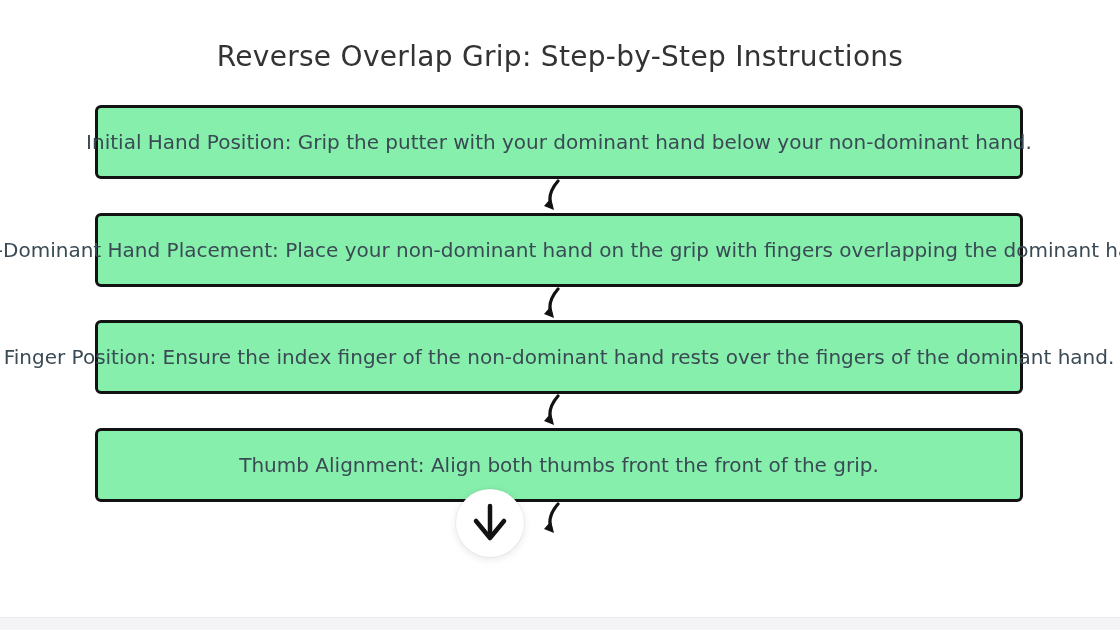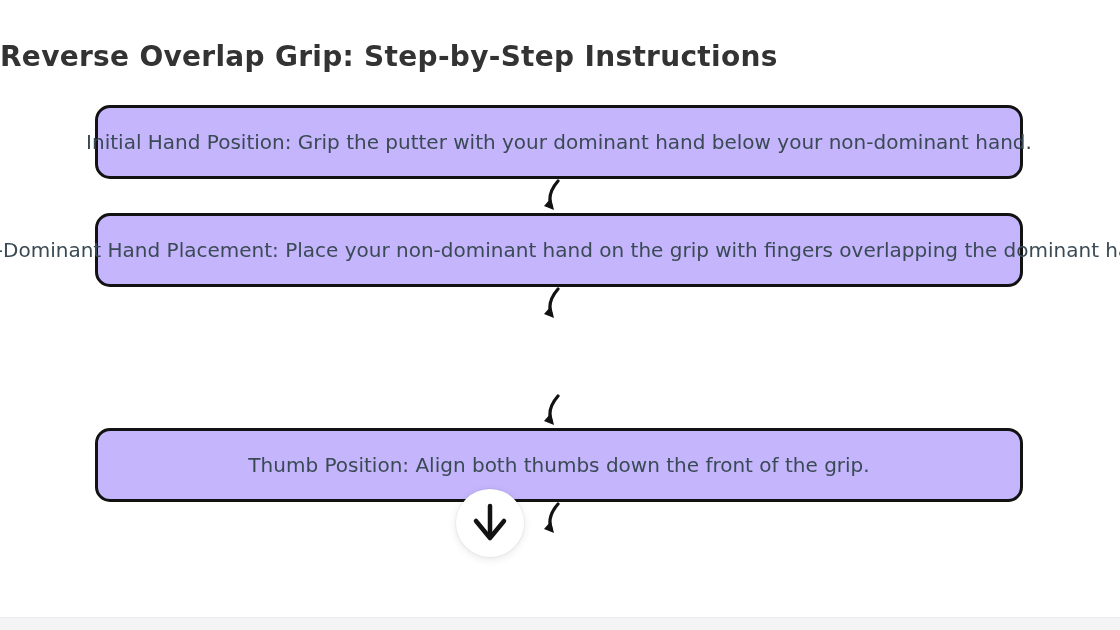--- a/index.html
+++ b/index.html
@@ -13,35 +13,36 @@
     height: 630px;
     background: #ffffff;
     overflow: hidden;
     font-family: "DejaVu Sans", sans-serif;
   }
   .diagram-title {
     position: absolute;
     top: 40px;
     left: 0;
     width: 100%;
+    text-align: center;
     font-size: 28px;
-    font-weight: bold;
+    font-weight: normal;
     color: #333333;
     letter-spacing: 0.3px;
     white-space: nowrap;
   }
   .step-box {
     position: absolute;
     left: 95px;
     width: 928px;
     height: 74px;
     box-sizing: border-box;
-    background: #c4b5fd;
+    background: #86efac;
     border: 3.5px solid #121212;
-    border-radius: 15px;
+    border-radius: 6px;
   }
   .step-box .step-label {
     position: absolute;
     top: 50%;
     left: 50%;
     transform: translate(-50%, -50%);
     white-space: nowrap;
     font-size: 20px;
     color: #3a4a54;
     z-index: 3;
@@ -106,28 +107,31 @@
 
   <div class="step-box box-2">
     <span class="step-label">Non-Dominant Hand Placement: Place your non-dominant hand on the grip with fingers overlapping the dominant hand.</span>
   </div>
 
   <svg class="connector conn-2" viewBox="0 0 22 34">
     <path d="M 16 2 C 9 10, 6 18, 9 27" stroke="#121212" stroke-width="3.2" fill="none" stroke-linecap="round"></path>
     <polygon points="2,27 12,31 9,19" fill="#121212"></polygon>
   </svg>
 
+  <div class="step-box box-3">
+    <span class="step-label">Finger Position: Ensure the index finger of the non-dominant hand rests over the fingers of the dominant hand.</span>
+  </div>
 
   <svg class="connector conn-3" viewBox="0 0 22 34">
     <path d="M 16 2 C 9 10, 6 18, 9 27" stroke="#121212" stroke-width="3.2" fill="none" stroke-linecap="round"></path>
     <polygon points="2,27 12,31 9,19" fill="#121212"></polygon>
   </svg>
 
   <div class="step-box box-4">
-    <span class="step-label">Thumb Position: Align both thumbs down the front of the grip.</span>
+    <span class="step-label">Thumb Alignment: Align both thumbs front the front of the grip.</span>
   </div>
 
   <svg class="connector conn-4" viewBox="0 0 22 34">
     <path d="M 16 2 C 9 10, 6 18, 9 27" stroke="#121212" stroke-width="3.2" fill="none" stroke-linecap="round"></path>
     <polygon points="2,27 12,31 9,19" fill="#121212"></polygon>
   </svg>
 
 
   <div class="scroll-circle">
     <svg width="38" height="44" viewBox="0 0 38 44">

